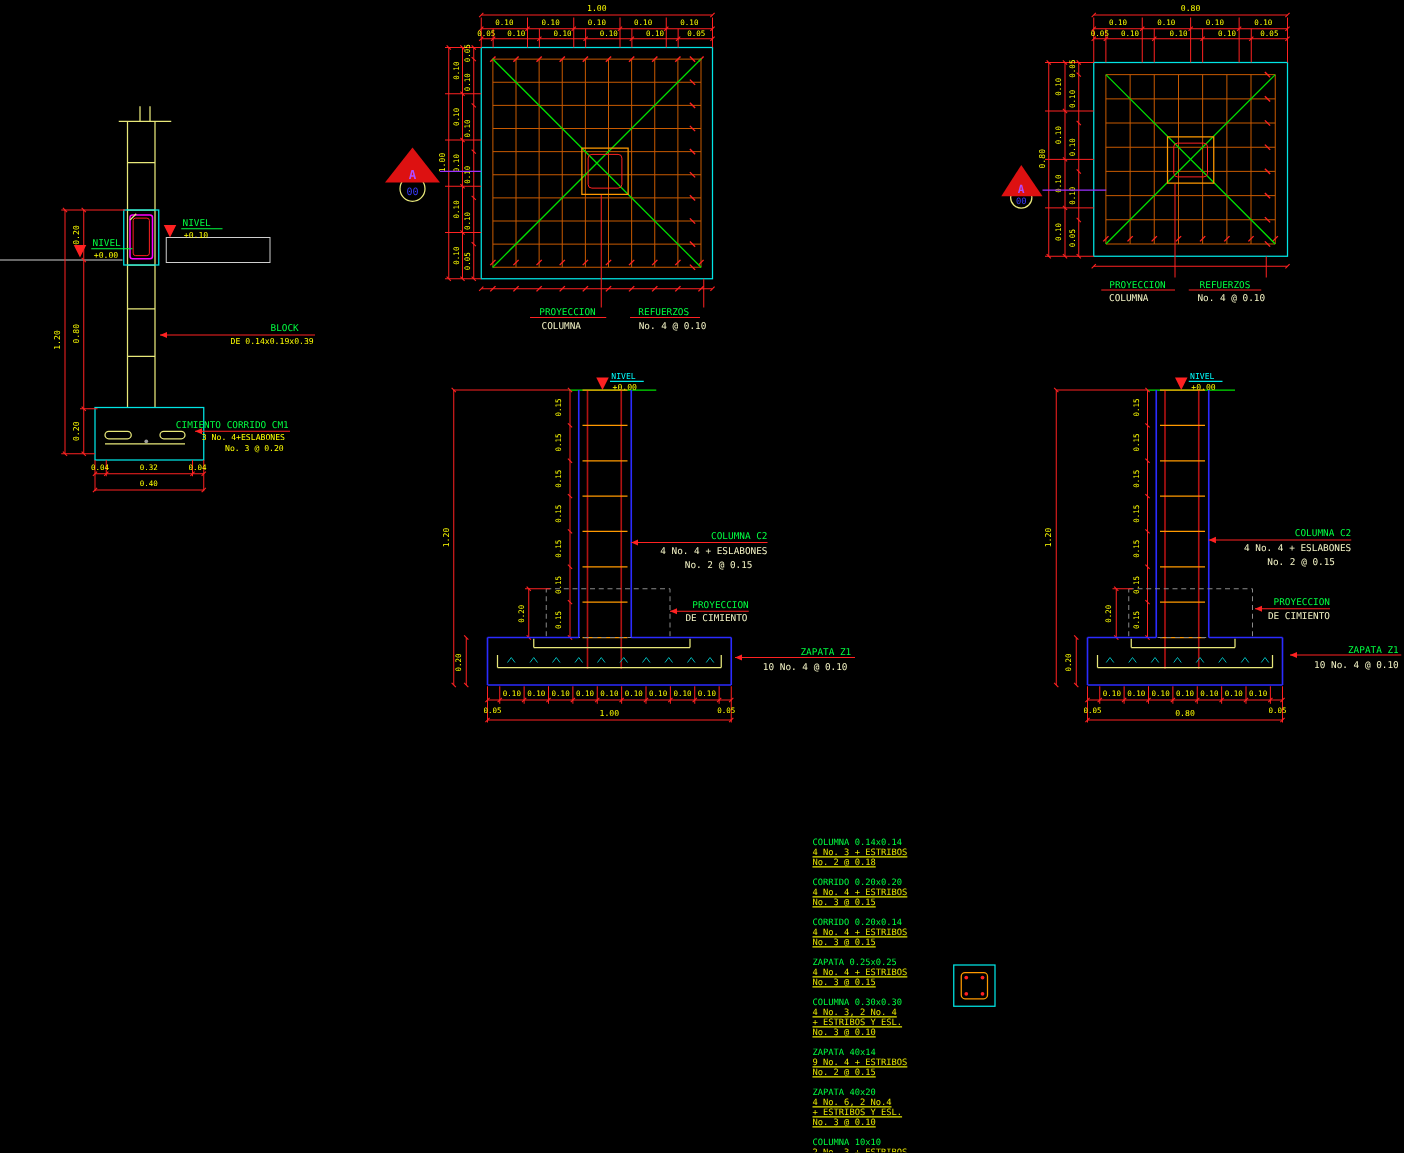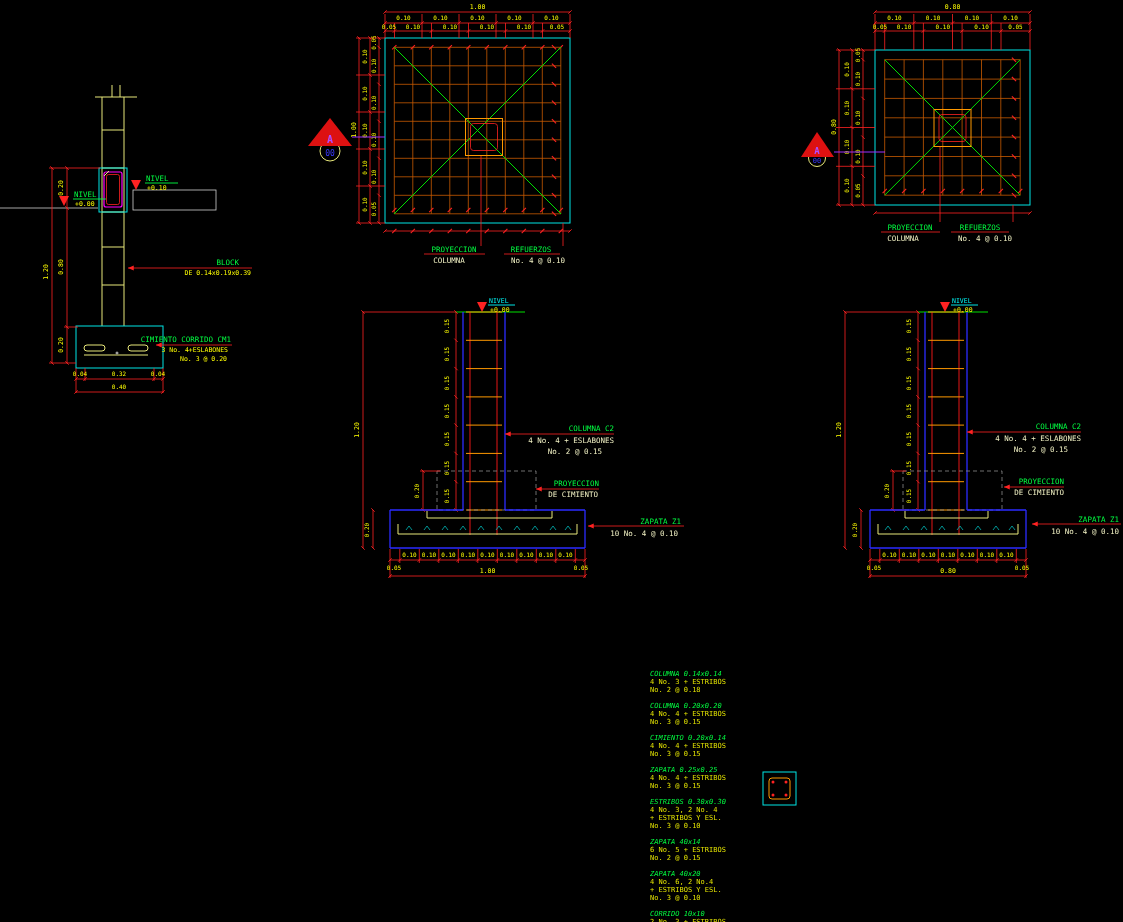--- a/index.html
+++ b/index.html
@@ -23,22 +23,22 @@
   .lt{stroke:#ff9900;stroke-width:1;fill:none;}
   .ly{stroke:#e8e87a;stroke-width:1;fill:none;}
   .lw{stroke:#cfcfcf;stroke-width:0.8;fill:none;}
   .lm{stroke:#ff00ff;stroke-width:1.2;fill:none;}
   .lrb{stroke:#b01212;stroke-width:1.3;fill:none;}
   .lcy{stroke:#00b8b8;stroke-width:0.8;fill:none;}
   .dsh{stroke:#8a8a8a;stroke-width:0.8;fill:none;stroke-dasharray:4 3;}
   .lpu{stroke:#9b30ff;stroke-width:1;fill:none;}
   #schedule{position:absolute;left:650px;top:670px;width:118px;}
   .sched-entry{margin-bottom:8px;}
-  .sched-title{color:#00ff41;font-size:7px;line-height:8px;white-space:nowrap;font-style:italic;}
-  .sched-lines div{color:#e3e300;font-size:7px;line-height:8px;white-space:nowrap;}
+  .sched-title{color:#00ff41;font-size:7px;line-height:8px;white-space:nowrap;}
+  .sched-lines div{color:#e3e300;font-size:7px;line-height:8px;white-space:nowrap;text-decoration:underline;}
 </style>
 </head>
 <body>
 
 <div id="canvas">
 <svg width="1123" height="922" viewBox="0 0 1123 922">
   <defs>
     <marker id="sl" viewBox="0 0 10 10" refX="5" refY="5" markerWidth="7" markerHeight="7" orient="auto">
       <path d="M2 8L8 2" stroke="#ff2222" stroke-width="1.6" fill="none"></path>
     </marker>
@@ -365,70 +365,70 @@
 
     <div class="sched-entry">
       <div class="sched-title">COLUMNA 0.14x0.14</div>
       <div class="sched-lines">
           <div>4 No. 3 + ESTRIBOS</div>
           <div>No. 2 @ 0.18</div>
         </div>
     </div>
 
     <div class="sched-entry">
-      <div class="sched-title">COLUMNA 0.20x0.20</div>
+      <div class="sched-title">CORRIDO 0.20x0.20</div>
       <div class="sched-lines">
           <div>4 No. 4 + ESTRIBOS</div>
           <div>No. 3 @ 0.15</div>
         </div>
     </div>
 
     <div class="sched-entry">
-      <div class="sched-title">CIMIENTO 0.20x0.14</div>
+      <div class="sched-title">CORRIDO 0.20x0.14</div>
       <div class="sched-lines">
           <div>4 No. 4 + ESTRIBOS</div>
           <div>No. 3 @ 0.15</div>
         </div>
     </div>
 
     <div class="sched-entry">
       <div class="sched-title">ZAPATA 0.25x0.25</div>
       <div class="sched-lines">
           <div>4 No. 4 + ESTRIBOS</div>
           <div>No. 3 @ 0.15</div>
         </div>
     </div>
 
     <div class="sched-entry">
-      <div class="sched-title">ESTRIBOS 0.30x0.30</div>
+      <div class="sched-title">COLUMNA 0.30x0.30</div>
       <div class="sched-lines">
           <div>4 No. 3, 2 No. 4</div>
           <div>+ ESTRIBOS Y ESL.</div>
           <div>No. 3 @ 0.10</div>
         </div>
     </div>
 
     <div class="sched-entry">
       <div class="sched-title">ZAPATA 40x14</div>
       <div class="sched-lines">
-          <div>6 No. 5 + ESTRIBOS</div>
+          <div>9 No. 4 + ESTRIBOS</div>
           <div>No. 2 @ 0.15</div>
         </div>
     </div>
 
     <div class="sched-entry">
       <div class="sched-title">ZAPATA 40x20</div>
       <div class="sched-lines">
           <div>4 No. 6, 2 No.4</div>
           <div>+ ESTRIBOS Y ESL.</div>
           <div>No. 3 @ 0.10</div>
         </div>
     </div>
 
     <div class="sched-entry">
-      <div class="sched-title">CORRIDO 10x10</div>
+      <div class="sched-title">COLUMNA 10x10</div>
       <div class="sched-lines">
           <div>2 No. 3 + ESTRIBOS</div>
         </div>
     </div>
 
   </div>
 </div>
 
 </body></html>

